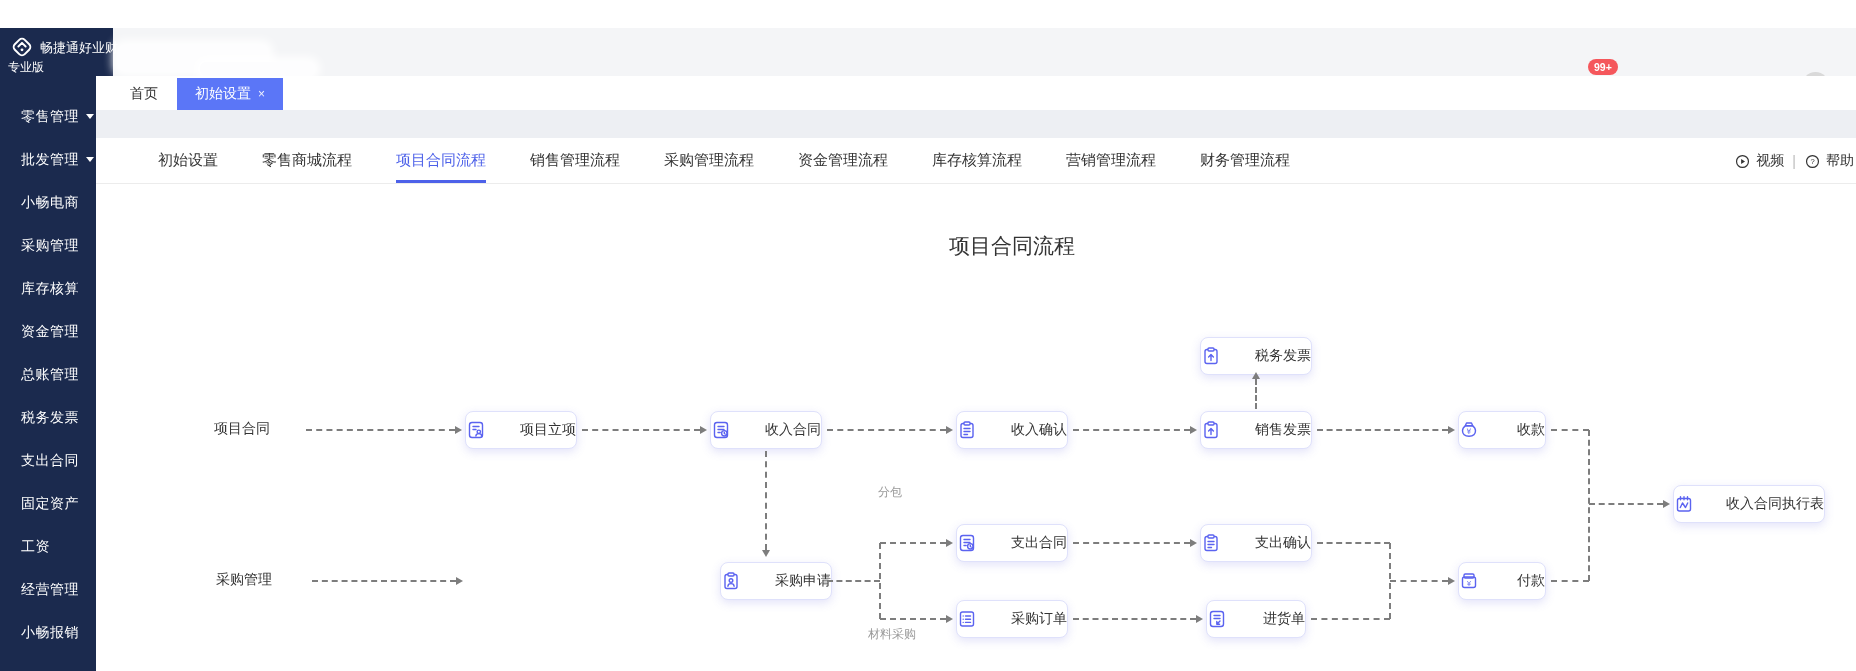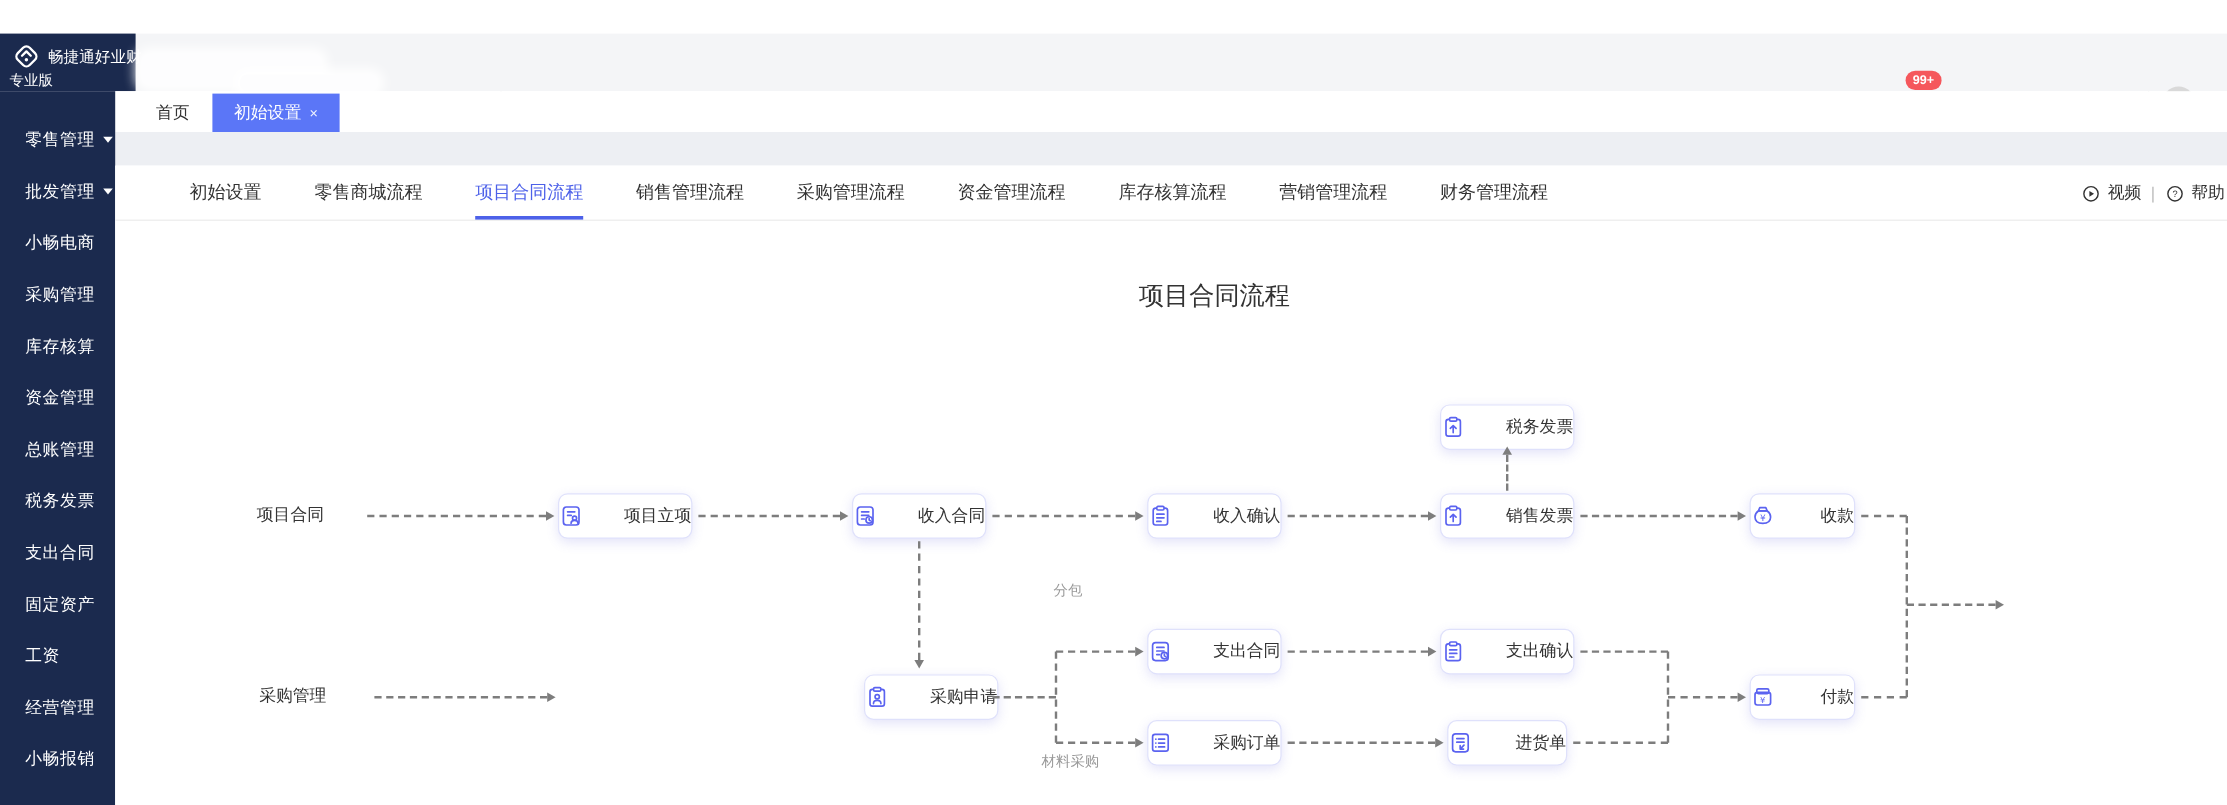--- a/index.html
+++ b/index.html
@@ -294,20 +294,30 @@
     </div>
   <div class="node" style="left:1458px;top:411px;width:88px;">
       <span class="nicon">
         <svg viewBox="0 0 20 20" fill="none" stroke="currentColor" stroke-width="1.4" stroke-linecap="round" stroke-linejoin="round">
           <path d="M7.5 3h5l1.2 2.8H6.3z"></path>
           <path d="M6.3 5.8h7.4c1.8 1.2 2.8 3 2.8 5 0 3.2-2.1 5.4-6.5 5.4s-6.5-2.2-6.5-5.4c0-2 1-3.8 2.8-5z"></path>
           <text x="10" y="14" text-anchor="middle" font-size="7.5" fill="currentColor" stroke="none" font-family="DejaVu Sans, sans-serif">¥</text>
         </svg>
       </span>
       <span>收款</span>
+    </div>
+  <div class="node" style="left:1673px;top:485px;width:152px;">
+      <span class="nicon">
+        <svg viewBox="0 0 20 20" fill="none" stroke="currentColor" stroke-width="1.4" stroke-linecap="round" stroke-linejoin="round">
+          <rect x="3.5" y="4.5" width="13" height="12.5" rx="2"></rect>
+          <path d="M6.5 2.8v3M10 2.8v3M13.5 2.8v3"></path>
+          <path d="M6.3 13.5l2.2-4.5 3 4.5 2.2-4.5"></path>
+        </svg>
+      </span>
+      <span>收入合同执行表</span>
     </div>
   <div class="node" style="left:720px;top:562px;width:112px;">
       <span class="nicon">
         <svg viewBox="0 0 20 20" fill="none" stroke="currentColor" stroke-width="1.4" stroke-linecap="round" stroke-linejoin="round">
           <rect x="4" y="3.5" width="12" height="14" rx="2"></rect>
           <rect x="7" y="2" width="6" height="3" rx="1" fill="#fff"></rect>
           <circle cx="10" cy="9.6" r="1.8"></circle>
           <path d="M6.9 15.3c0-1.8 1.4-2.7 3.1-2.7s3.1.9 3.1 2.7"></path>
         </svg>
       </span>

